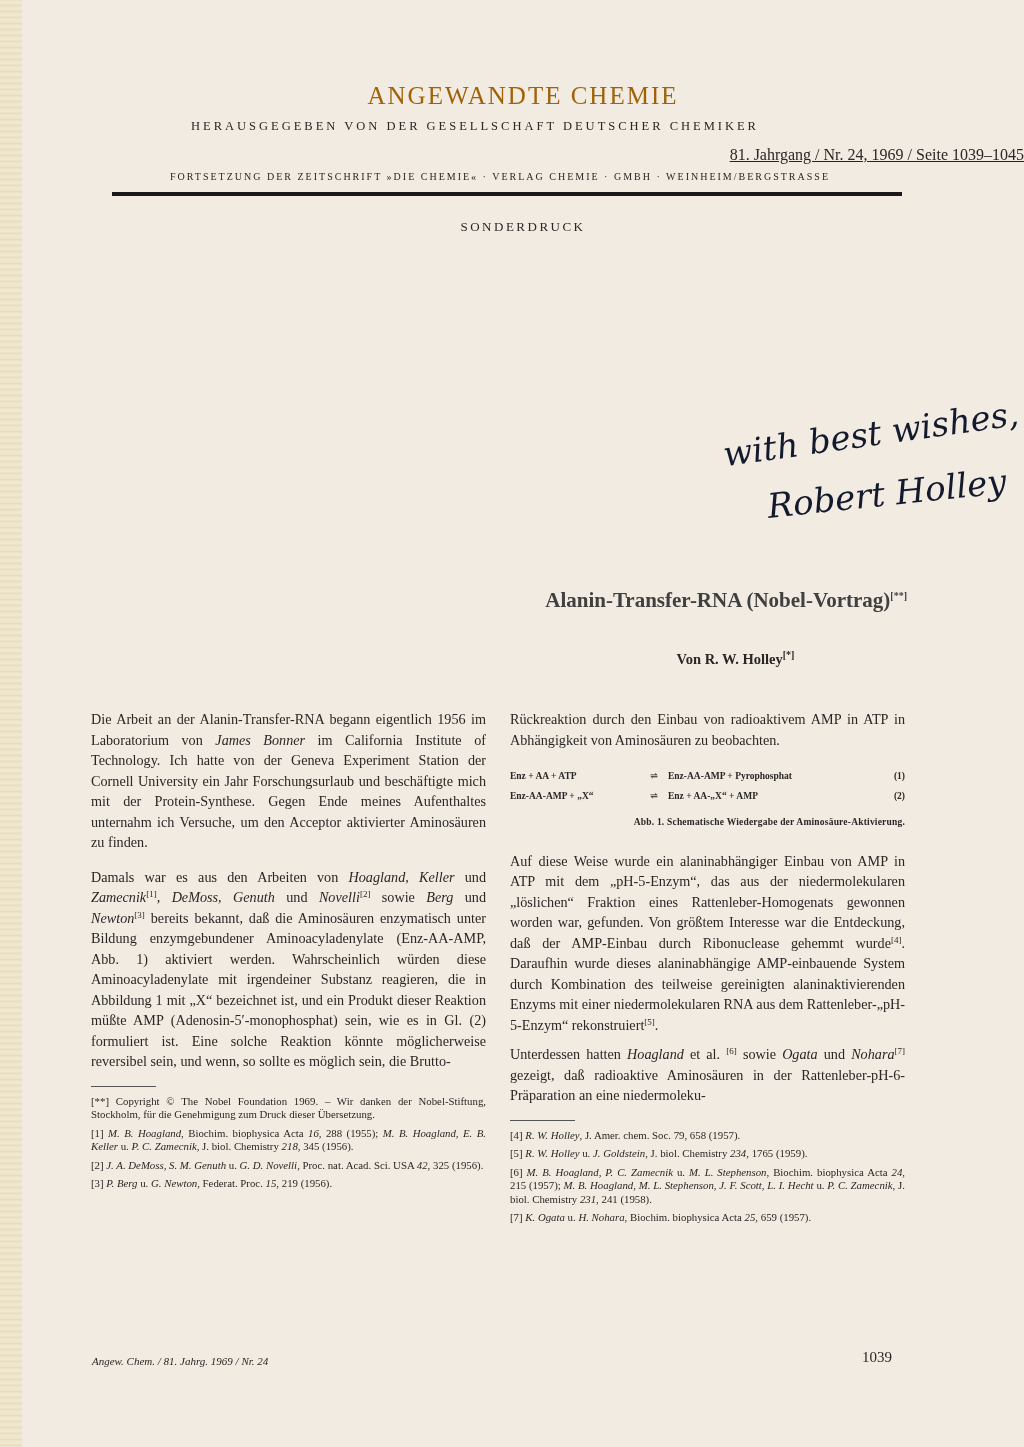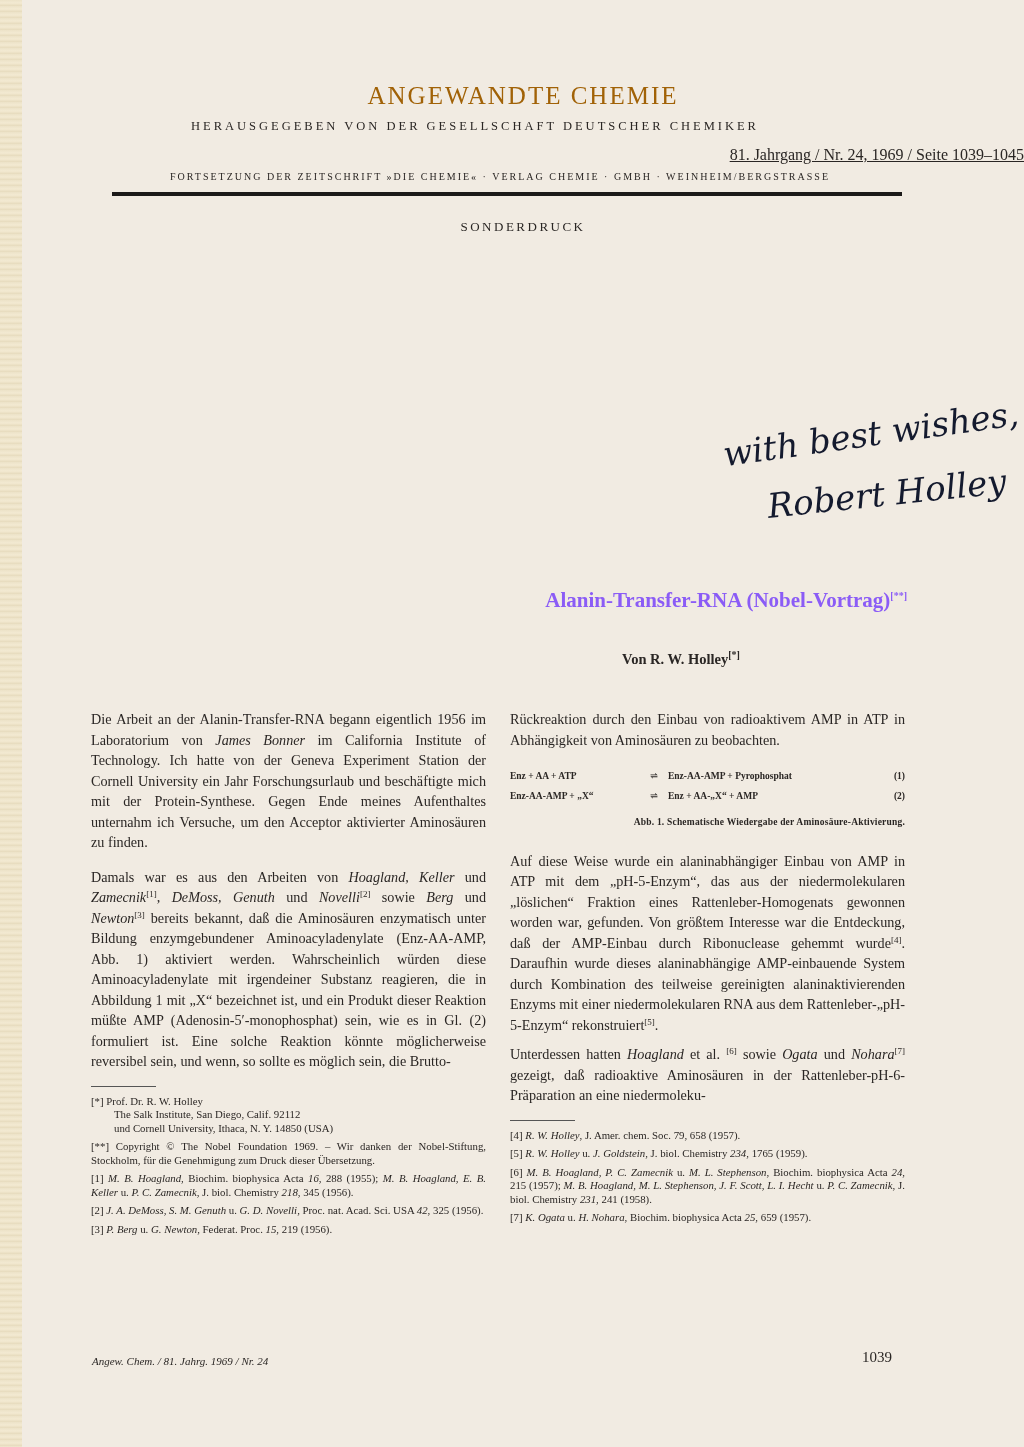--- a/index.html
+++ b/index.html
@@ -41,25 +41,25 @@
   }
   .sonder {
     position: absolute; left: 0; width: 1002px; top: 219px; text-align: center;
     font-size: 13px; letter-spacing: 2.5px;
   }
   .signature {
     position: absolute; left: 690px; top: 395px; width: 320px; height: 130px;
   }
   .art-title {
     position: absolute; left: 465px; top: 588px; width: 420px; text-align: right;
-    font-size: 21px; font-weight: bold; color: #8b5cf6;
+    font-size: 21px; font-weight: bold; color: #404040;
   }
   .art-title sup, .author sup { font-size: 10px; font-weight: bold; }
   .author {
-    position: absolute; left: 600px; top: 649px; width: 285px; text-align: left;
+    position: absolute; left: 571px; top: 649px; width: 285px; text-align: center;
     font-size: 14.5px; font-weight: bold;
   }
   .col {
     position: absolute; width: 395px; font-size: 14.2px; line-height: 20.5px;
     text-align: justify;
   }
   .col p { margin: 4px 0 9px 0; }
   .col-left { left: 69px; top: 705px; }
   .col-right { left: 488px; top: 705px; }
   sup.ref { font-size: 9px; vertical-align: 5px; line-height: 0; }
@@ -103,21 +103,20 @@
   </svg>
 
   <div class="art-title"><span>Alanin-Transfer-RNA (Nobel-Vortrag)</span><sup>[**]</sup></div>
   <div class="author"><span>Von R. W. Holley</span><sup>[*]</sup></div>
 
   <div class="col col-left">
     <p><span>Die Arbeit an der Alanin-Transfer-RNA begann eigentlich 1956 im Laboratorium von </span><i>James Bonner</i><span> im California Institute of Technology. Ich hatte von der Geneva Experiment Station der Cornell University ein Jahr Forschungsurlaub und beschäftigte mich mit der Protein-Synthese. Gegen Ende meines Aufenthaltes unternahm ich Versuche, um den Acceptor aktivierter Aminosäuren zu finden.</span></p>
     <p style="margin-top:14px"><span>Damals war es aus den Arbeiten von </span><i>Hoagland, Keller</i><span> und </span><i>Zamecnik</i><sup class="ref">[1]</sup><span>, </span><i>DeMoss, Genuth</i><span> und </span><i>Novelli</i><sup class="ref">[2]</sup><span> sowie </span><i>Berg</i><span> und </span><i>Newton</i><sup class="ref">[3]</sup><span> bereits bekannt, daß die Aminosäuren enzymatisch unter Bildung enzymgebundener Aminoacyladenylate (Enz-AA-AMP, Abb. 1) aktiviert werden. Wahrscheinlich würden diese Aminoacyladenylate mit irgendeiner Substanz reagieren, die in Abbildung 1 mit „X“ bezeichnet ist, und ein Produkt dieser Reaktion müßte AMP (Adenosin-5′-monophosphat) sein, wie es in Gl. (2) formuliert ist. Eine solche Reaktion könnte möglicherweise reversibel sein, und wenn, so sollte es möglich sein, die Brutto-</span></p>
 
     <div class="fn-rule"></div>
-    <div class="fn"><span>[*]</span> <span>Prof. Dr. R. W. Holley</span><span class="indent">The Salk Institute, San Diego, Calif. 92112</span><span class="indent">und Cornell University, Ithaca, N. Y. 14850 (USA)</span></div>
     <div class="fn"><span>[**]</span> <span>Copyright © The Nobel Foundation 1969. – Wir danken der Nobel-Stiftung, Stockholm, für die Genehmigung zum Druck dieser Übersetzung.</span></div>
     <div class="fn"><span>[1]</span> <i>M. B. Hoagland</i><span>, Biochim. biophysica Acta </span><i>16</i><span>, 288 (1955); </span><i>M. B. Hoagland, E. B. Keller</i><span> u. </span><i>P. C. Zamecnik</i><span>, J. biol. Chemistry </span><i>218</i><span>, 345 (1956).</span></div>
     <div class="fn"><span>[2]</span> <i>J. A. DeMoss, S. M. Genuth</i><span> u. </span><i>G. D. Novelli</i><span>, Proc. nat. Acad. Sci. USA </span><i>42</i><span>, 325 (1956).</span></div>
     <div class="fn"><span>[3]</span> <i>P. Berg</i><span> u. </span><i>G. Newton</i><span>, Federat. Proc. </span><i>15</i><span>, 219 (1956).</span></div>
   </div>
 
   <div class="col col-right">
     <p>Rückreaktion durch den Einbau von radioaktivem AMP in ATP in Abhängigkeit von Aminosäuren zu beobachten.</p>
 
     <div class="eq-block">

